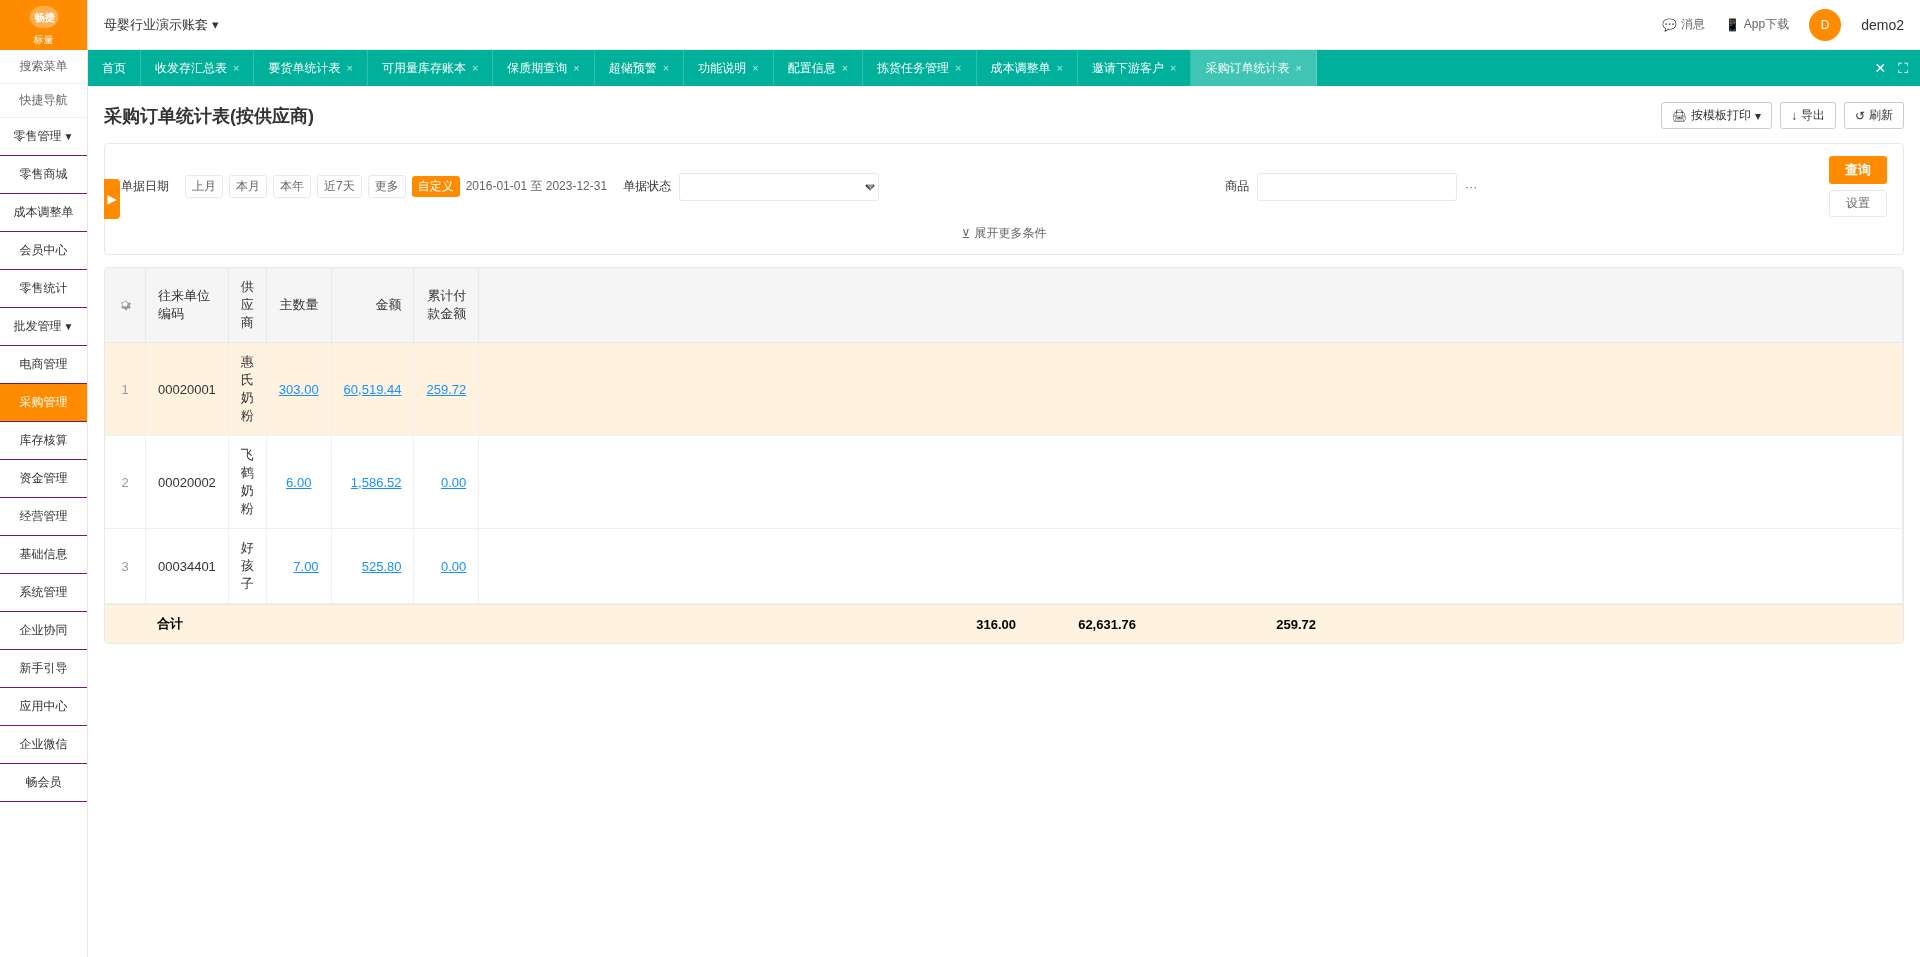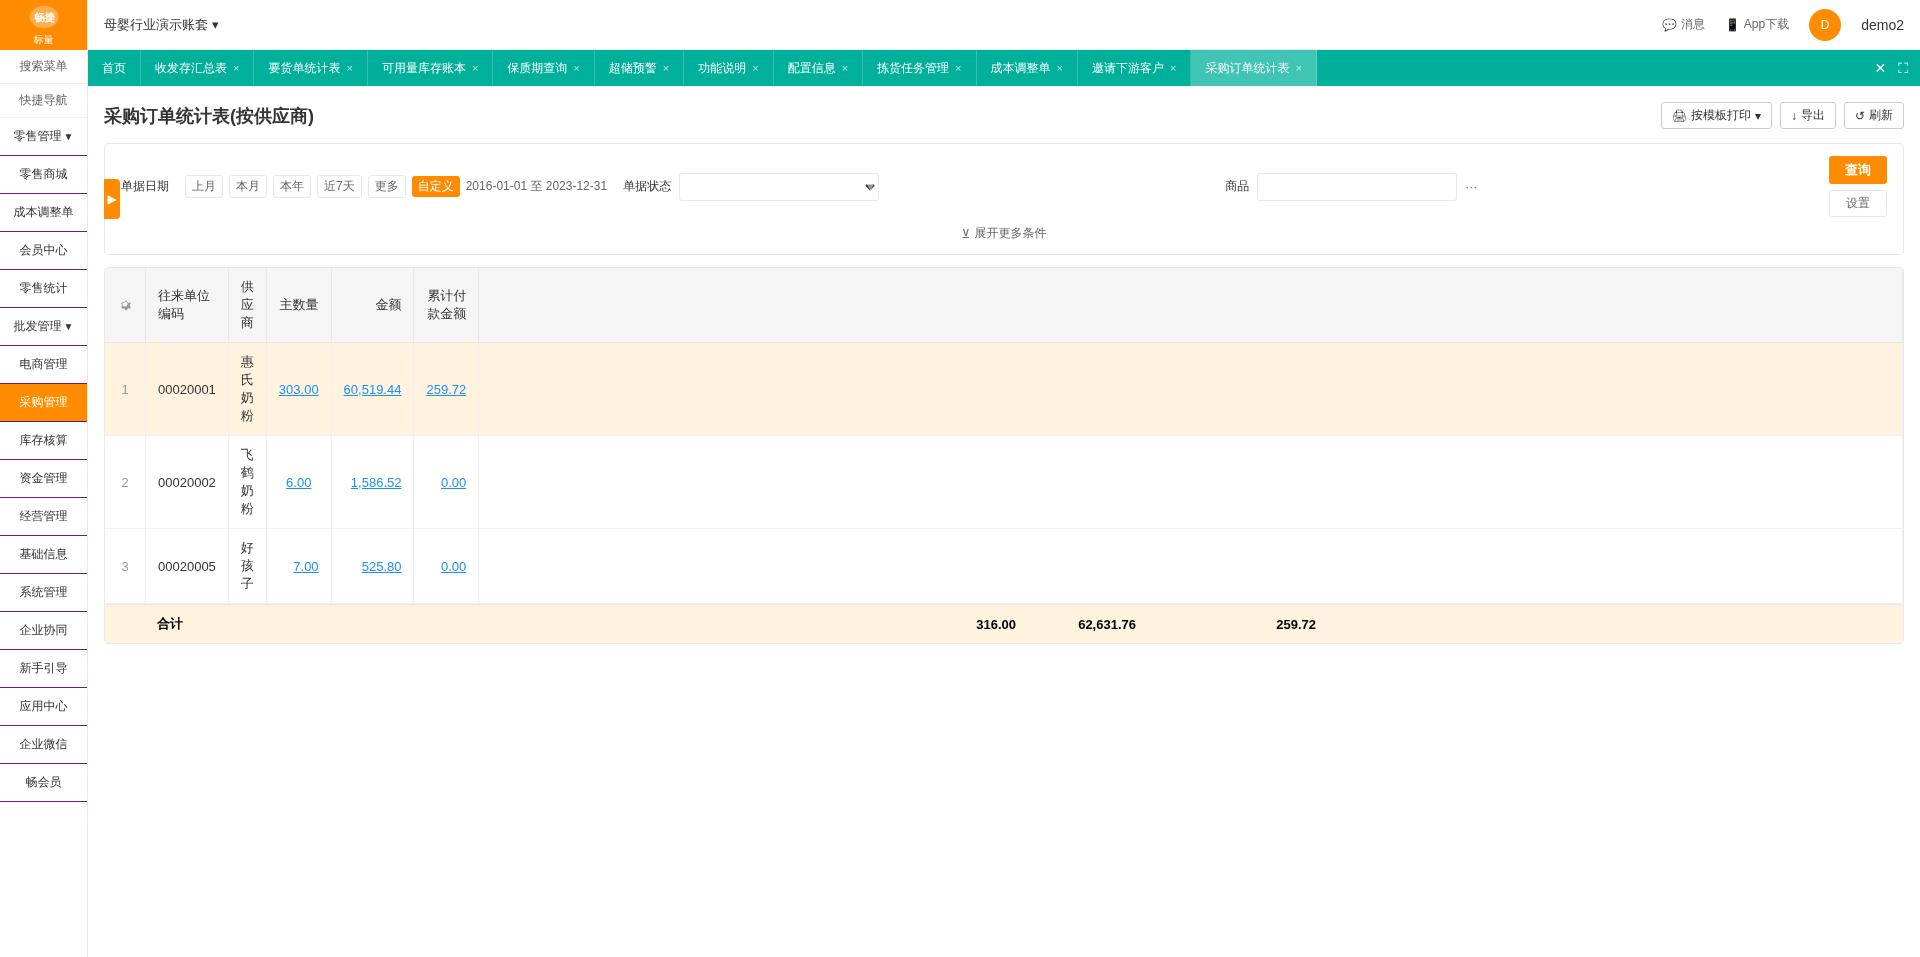--- a/index.html
+++ b/index.html
@@ -630,21 +630,21 @@
                 <td style="text-align: center;">2</td>
                 <td style="text-align: left;">00020002</td>
                 <td style="text-align: left; margin-left: 34px;">飞鹤奶粉</td>
                 <td class="num link-val" style="text-align: center;">6.00</td>
                 <td class="num link-val" style="text-align: right;">1,586.52</td>
                 <td class="num link-val" style="text-align: right;">0.00</td>
                 <td style="text-align: left;"></td>
               </tr>
               <tr>
                 <td style="text-align: center;">3</td>
-                <td style="text-align: left;">00020005</td>
+                <td style="text-align: left;">00034401</td>
                 <td style="text-align: left;">好孩子</td>
                 <td class="num link-val" style="text-align: right;">7.00</td>
                 <td class="num link-val" style="text-align: right;">525.80</td>
                 <td class="num link-val" style="text-align: right;">0.00</td>
                 <td style="text-align: left;"></td>
               </tr>
             </tbody>
         </table>
         <div class="table-footer">
           <span class="footer-label">

